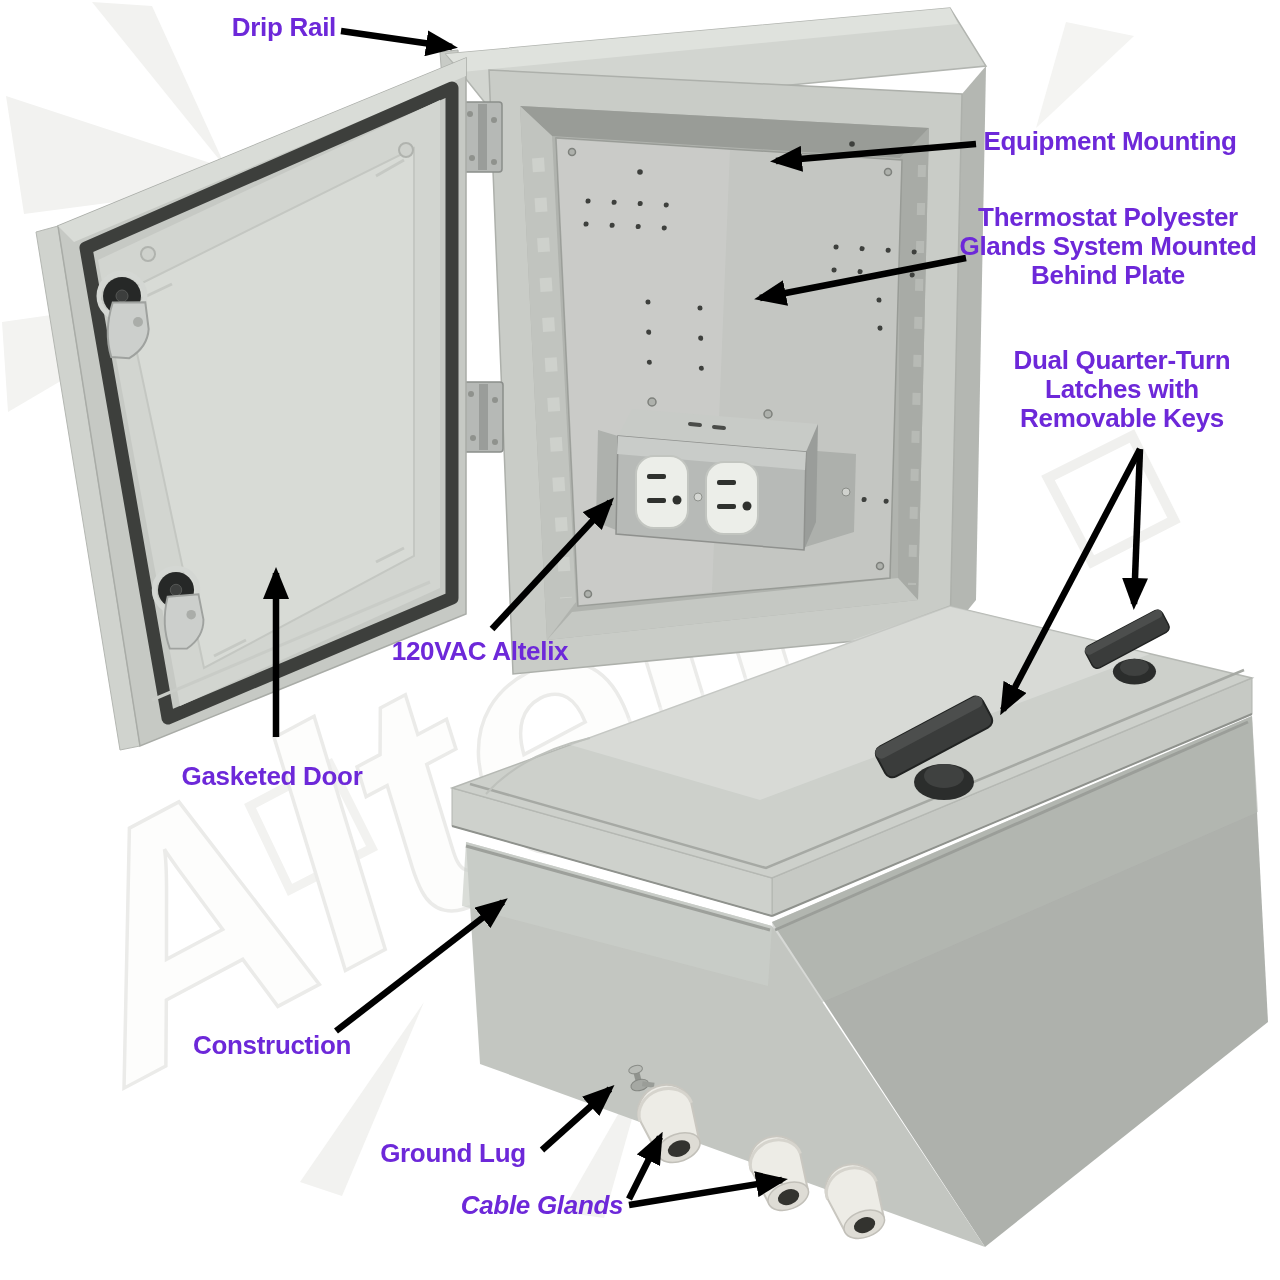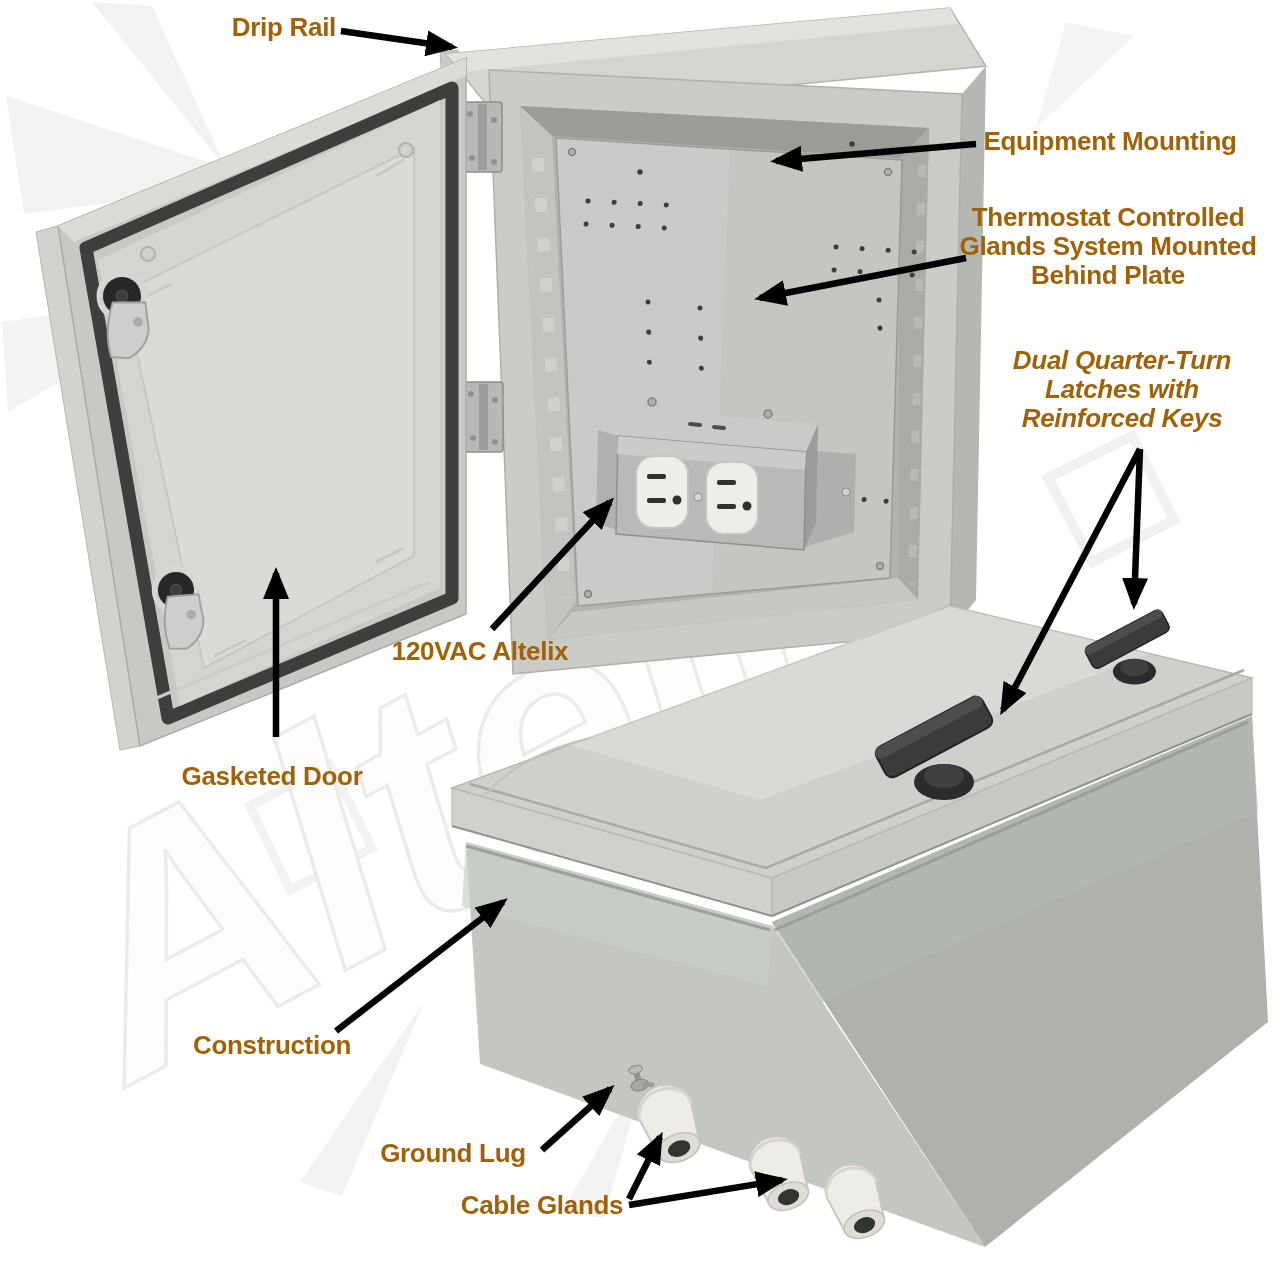--- a/index.html
+++ b/index.html
@@ -1,30 +1,30 @@
 <!DOCTYPE html>
 <html><head>
 <meta charset="utf-8">
 <title>FRP Enclosure Feature Diagram</title>
 <style>
   html,body{margin:0;padding:0;background:#ffffff;}
   .canvas{position:relative;width:1280px;height:1280px;background:#ffffff;overflow:hidden;}
   .art{position:absolute;left:0;top:0;width:1280px;height:1280px;}
-  .label{position:absolute;font:bold 26px/1.12 "Liberation Sans", sans-serif;color:#a16207;
+  .label{position:absolute;font:bold 26px/1.12 "Liberation Sans", sans-serif;color:#6d28d9;
          text-align:center;letter-spacing:-0.3px;white-space:nowrap;}
   .label div{white-space:nowrap;}
   .lbl-drip{left:178px;top:13px;width:158px;text-align:right;}
   .lbl-equip{left:958px;top:127px;width:304px;}
   .lbl-thermo{left:946px;top:203px;width:324px;}
-  .lbl-dual{left:982px;top:346px;width:280px;font-style:italic;}
+  .lbl-dual{left:982px;top:346px;width:280px;}
   .lbl-outlets{left:372px;top:637px;width:216px;}
   .lbl-gasket{left:160px;top:741px;width:224px;margin-top:21px;}
   .lbl-frp{left:8px;top:1031px;width:528px;}
   .lbl-lug{left:377px;top:1139px;width:152px;}
-  .lbl-glands{left:452px;top:1191px;width:180px;}
+  .lbl-glands{left:452px;top:1191px;width:180px;font-style:italic;}
 </style>
 </head>
 <body>
 
 <div class="canvas">
 
 <svg class="art" viewBox="0 0 1280 1280" xmlns="http://www.w3.org/2000/svg">
   <defs>
     <marker id="ah" markerUnits="userSpaceOnUse" markerWidth="32" markerHeight="26" refX="26" refY="13" orient="auto">
       <path d="M0,0 L32,13 L0,26 Z" fill="#000000"></path>
@@ -238,29 +238,29 @@
   </g>
 </svg>
 
 <div class="label lbl-drip">Drip Rail</div>
 
 <div class="label lbl-equip">
   <div>Equipment Mounting</div>
 </div>
 
 <div class="label lbl-thermo">
-  <div>Thermostat Controlled</div>
+  <div>Thermostat Polyester</div>
   <div>Glands System Mounted</div>
   <div>Behind Plate</div>
 </div>
 
 <div class="label lbl-dual">
   <div>Dual Quarter-Turn</div>
   <div>Latches with</div>
-  <div>Reinforced Keys</div>
+  <div>Removable Keys</div>
 </div>
 
 <div class="label lbl-outlets">120VAC Altelix</div>
 
 <div class="label lbl-gasket">Gasketed Door</div>
 
 <div class="label lbl-frp">
   <div>Construction</div>
 </div>
 

